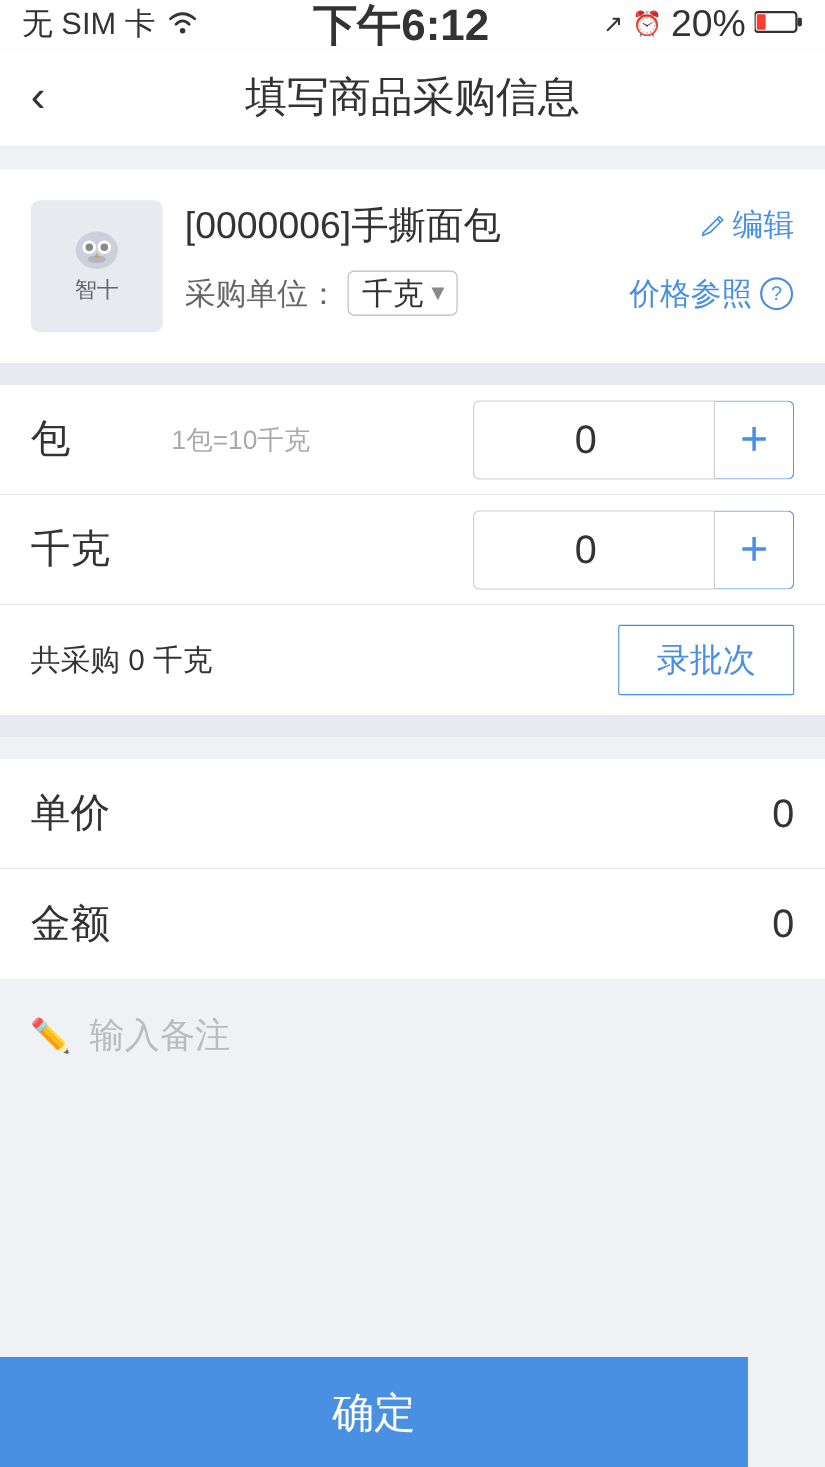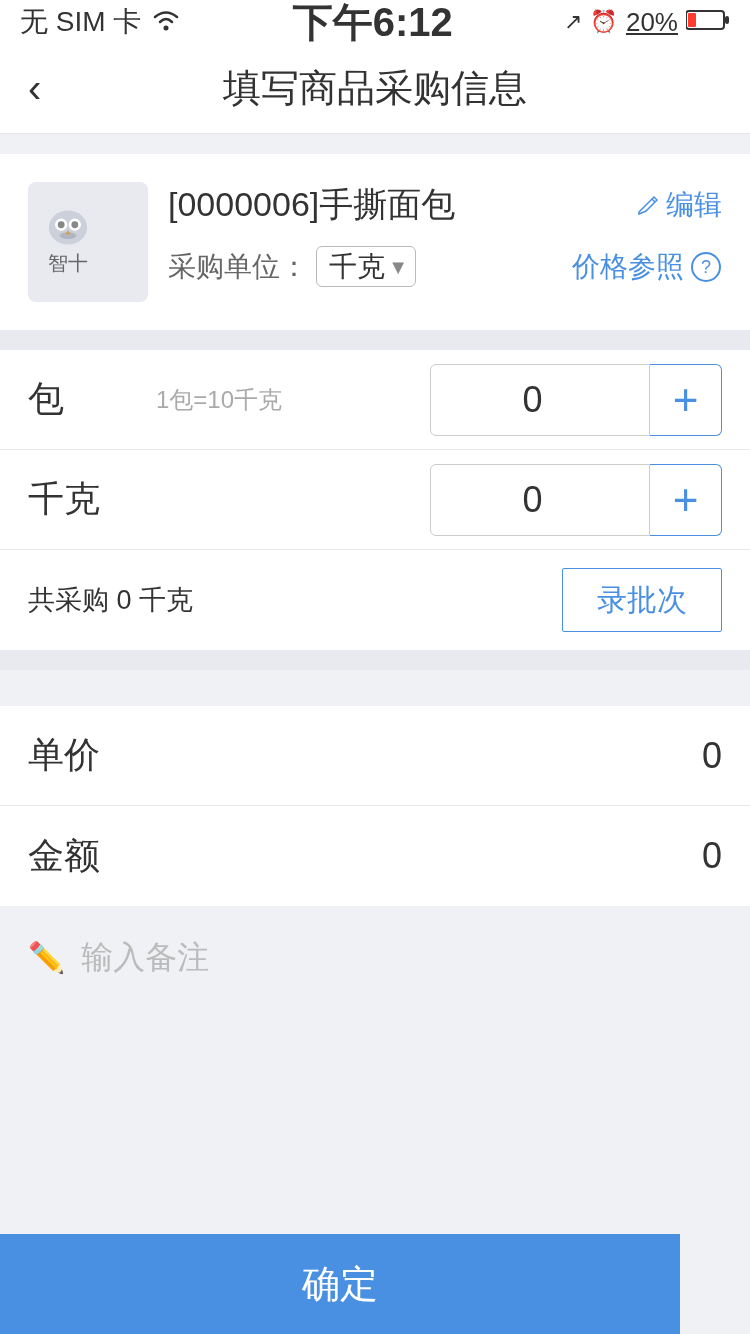--- a/index.html
+++ b/index.html
@@ -60,20 +60,21 @@
       align-items: flex-start;
       gap: 20px;
     }
     .product-image {
       width: 120px;
       height: 120px;
       background: #e8eaf0;
       border-radius: 8px;
       display: flex;
       align-items: center;
+      justify-content: center;
       flex-shrink: 0;
     }
     .product-image-inner {
       width: 80px;
       height: 70px;
       display: flex;
       flex-direction: column;
       align-items: center;
       justify-content: center;
     }
@@ -220,21 +221,21 @@
       font-size: 30px;
       cursor: pointer;
       display: flex;
       align-items: center;
       justify-content: center;
     }
 
     
     .info-section {
       background: #fff;
-      margin-top: 36px;
+      margin-top: 20px;
     }
     .info-row {
       display: flex;
       align-items: center;
       justify-content: space-between;
       padding: 0 28px;
       min-height: 100px;
       border-bottom: 1px solid #e8e8e8;
     }
     .info-label {
@@ -303,21 +304,21 @@
         <circle cx="15" cy="19" r="2.5" fill="#333"></circle>
         <path d="M9 13 Q15 7 21 13" stroke="#333" stroke-width="2.5" fill="none" stroke-linecap="round"></path>
         <path d="M4 8 Q15 -1 26 8" stroke="#333" stroke-width="2.5" fill="none" stroke-linecap="round"></path>
       </svg>
     </span>
   </div>
   <div class="status-center">下午6:12</div>
   <div class="status-right">
     <span style="font-size:22px;">↗</span>
     <span style="font-size:22px;">⏰</span>
-    <span style="font-size:26px;text-decoration:underline;">20%</span>
+    <span style="font-size:34px;">20%</span>
     <span>
       <svg width="44" height="22" viewBox="0 0 44 22">
         <rect x="0" y="2" width="38" height="18" rx="3" ry="3" fill="none" stroke="#333" stroke-width="2"></rect>
         <rect x="2" y="4" width="8" height="14" rx="1" fill="#ff3b30"></rect>
         <rect x="39" y="7" width="4" height="8" rx="2" fill="#333"></rect>
       </svg>
     </span>
   </div>
 </div>
 

